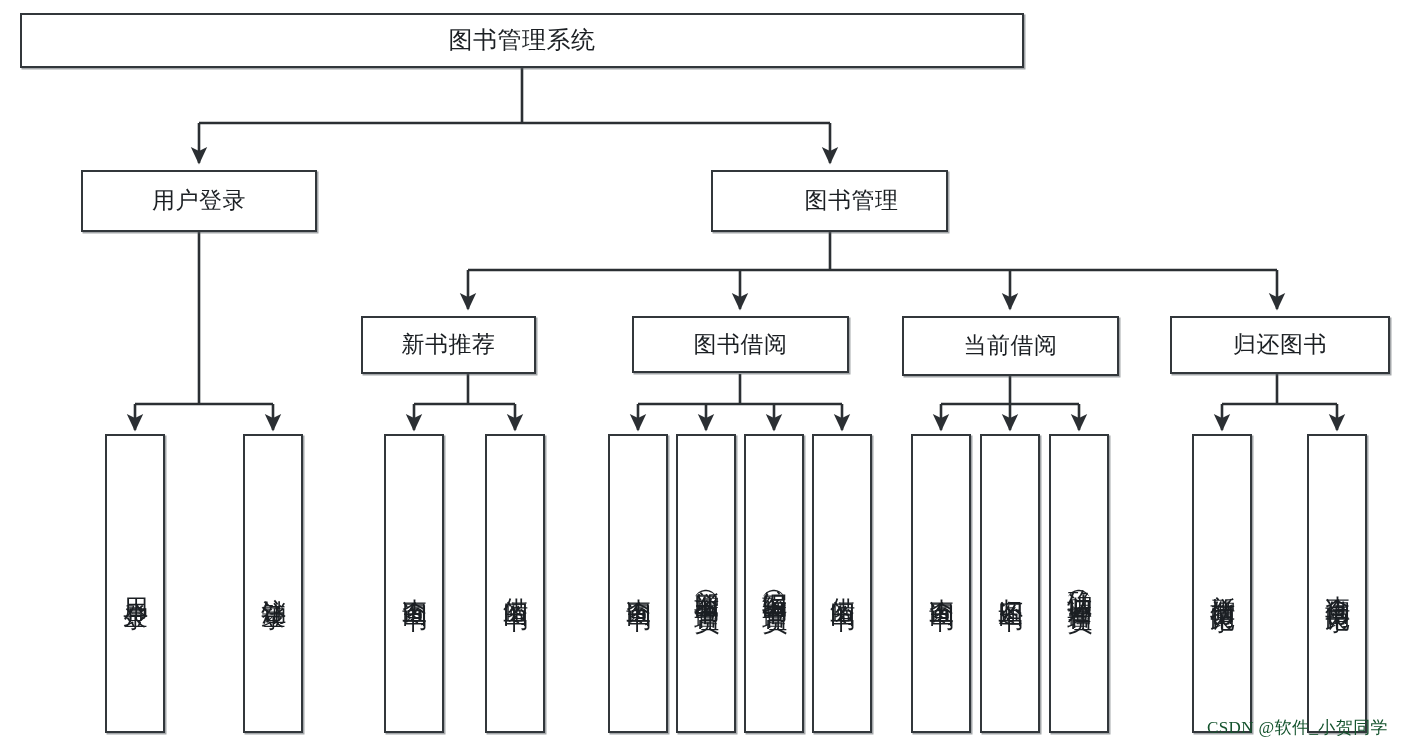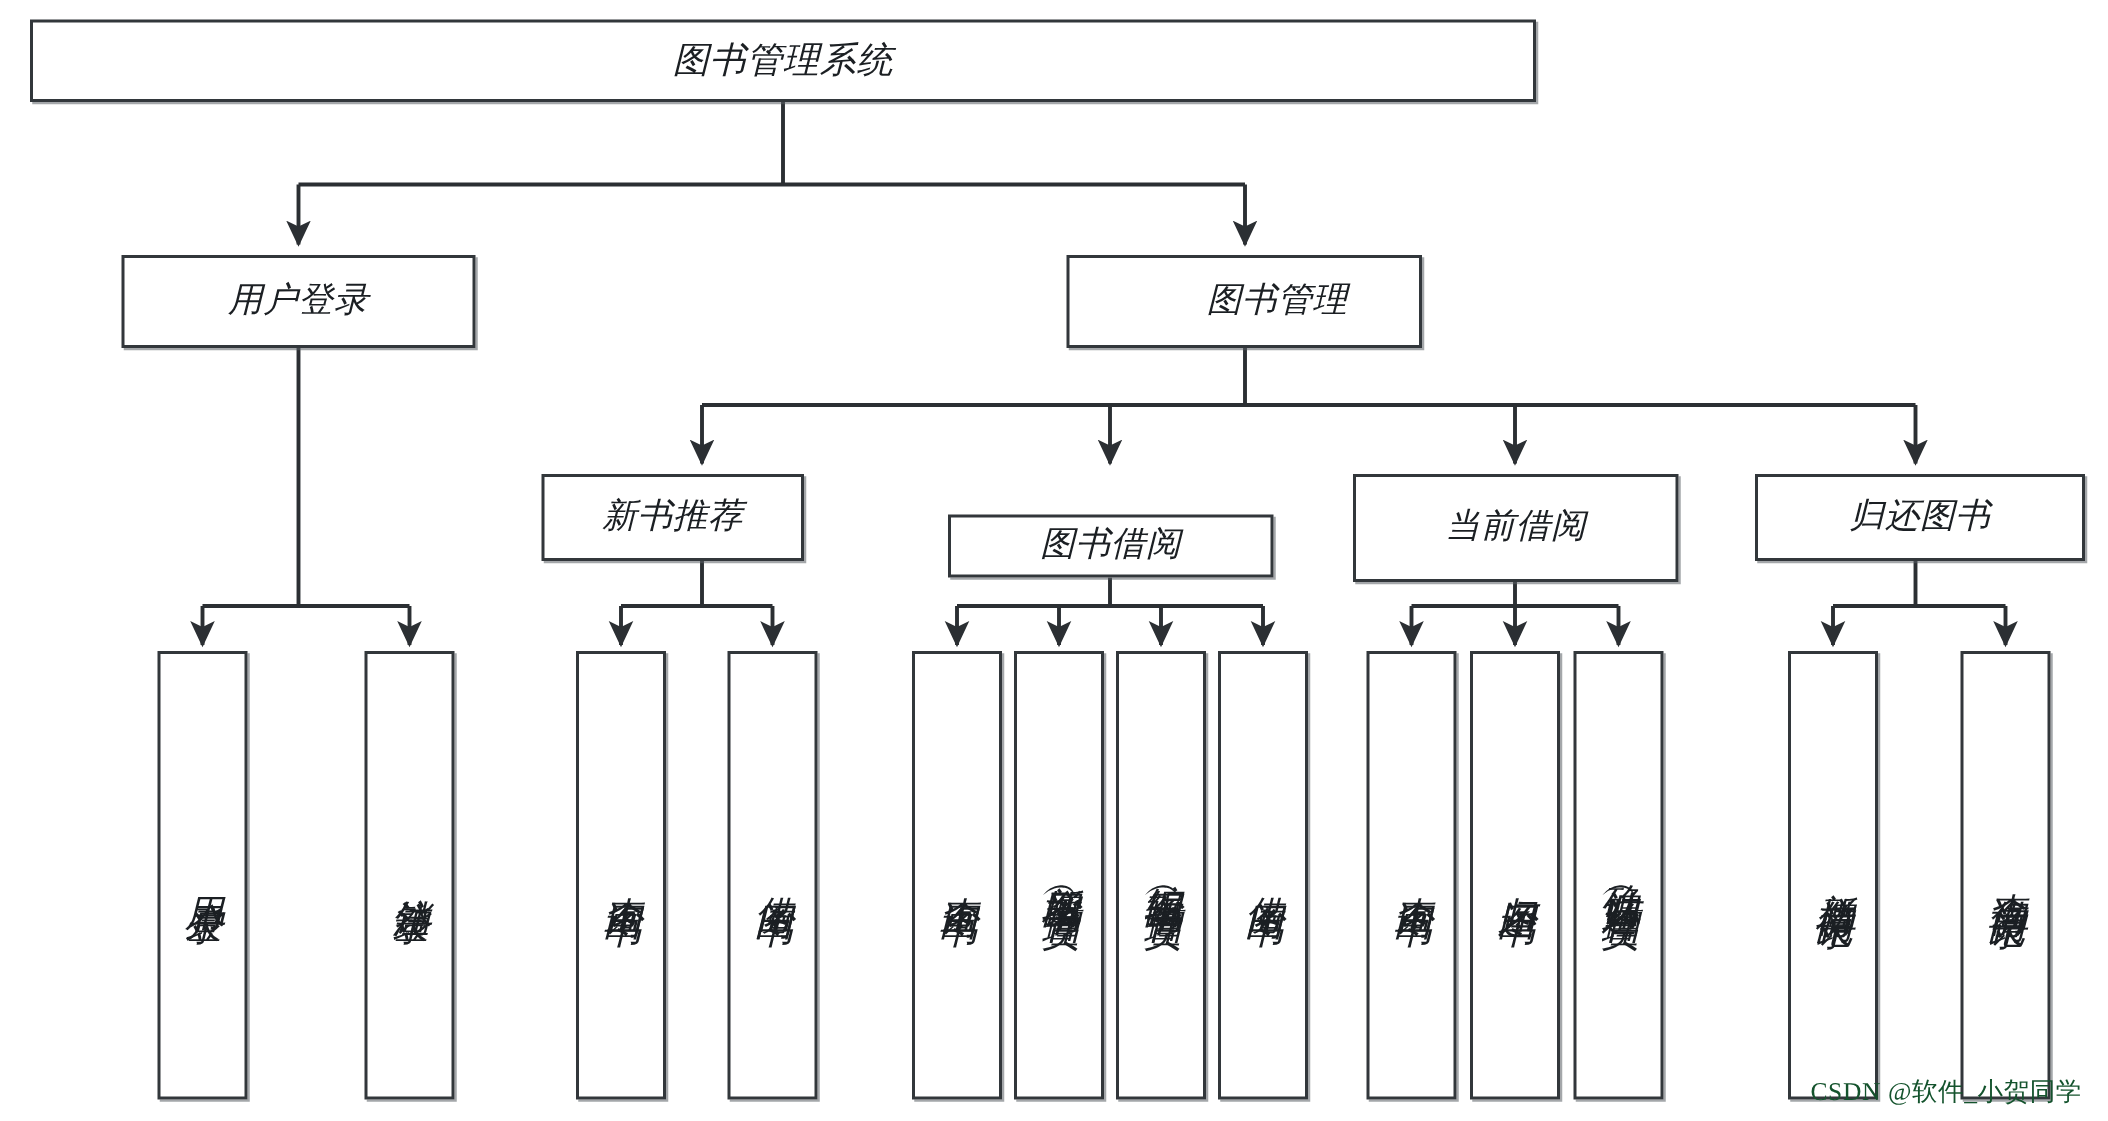--- a/index.html
+++ b/index.html
@@ -29,21 +29,20 @@
     position: absolute;
     box-sizing: border-box;
     background: #ffffff;
     border: 2px solid #32373b;
     box-shadow: 1.5px 1.5px 0 rgba(90,95,100,0.55);
     display: flex;
     align-items: center;
     justify-content: center;
     color: #1b1f23;
     font-family: "DejaVu Sans", "Liberation Sans", sans-serif;
-    font-style: italic;
   }
   .node .label {
     display: block;
     text-align: center;
     line-height: 1.12;
     letter-spacing: 0.5px;
     color: #1b1f23;
   }
   .node.horiz .label {
     font-size: 23px;
@@ -137,24 +136,24 @@
   <div class="node horiz" style="left:81px; top:170px; width:236px; height:62px;">
     <span class="label">用户登录</span>
   </div>
   <div class="node horiz" style="left:711px; top:170px; width:237px; height:62px;padding-left:44px;">
     <span class="label">图书管理</span>
   </div>
 
   <div class="node horiz" style="left:361px; top:316px; width:175px; height:58px;">
     <span class="label">新书推荐</span>
   </div>
-  <div class="node horiz" style="left:632px; top:316px; width:217px; height:42px;margin-top:27px;">
+  <div class="node horiz" style="left:632px; top:316px; width:217px; height:57px;">
     <span class="label">图书借阅</span>
   </div>
-  <div class="node horiz" style="left:902px; top:316px; width:217px; height:72px;">
+  <div class="node horiz" style="left:902px; top:316px; width:217px; height:60px;">
     <span class="label">当前借阅</span>
   </div>
   <div class="node horiz" style="left:1170px; top:316px; width:220px; height:58px;">
     <span class="label">归还图书</span>
   </div>
 
   <div class="node vert" style="left:105px; top:434px; width:60px; height:299px;">
     <span class="label">用户登录</span>
   </div>
   <div class="node vert" style="left:243px; top:434px; width:60px; height:299px;">

